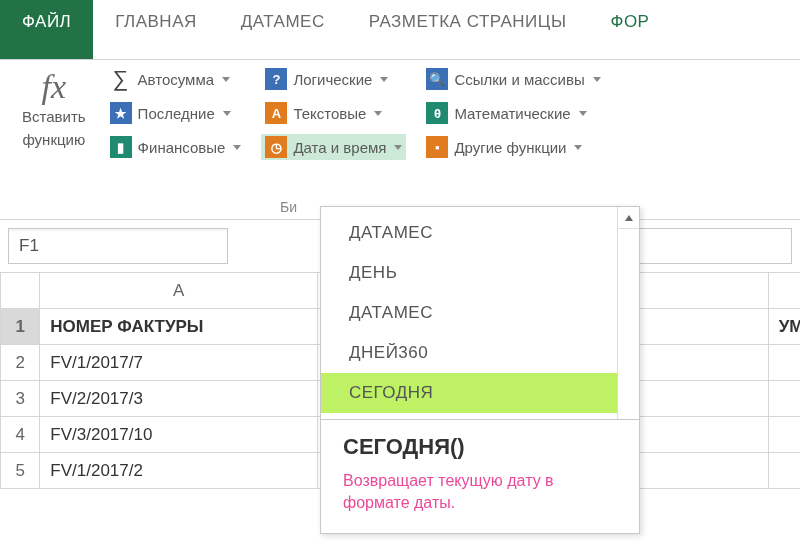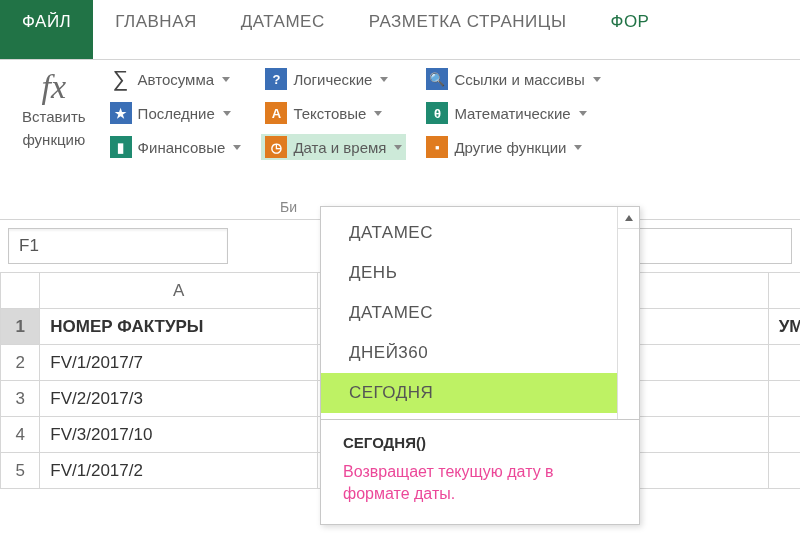--- a/index.html
+++ b/index.html
@@ -36,21 +36,21 @@
   .dd-scroll { display:flex; }
   .dd-list { flex:1; padding: 6px 0; }
   .dd-item { padding: 10px 28px; font-size:17px; color:#555; letter-spacing:0.5px; cursor:pointer; }
   .dd-item.hover { background:#bef264; }
   .dd-scrollbar { width:22px; border-left:1px solid #ddd; display:flex; flex-direction:column; align-items:center; }
   .dd-arrow { height:22px; width:100%; display:flex; align-items:center; justify-content:center; border-bottom:1px solid #ddd; cursor:pointer; }
   .dd-arrow svg { fill:#666; }
   .dd-track { flex:1; }
 
   .tooltip { border-top:1px solid #c8c8c8; padding:14px 22px 18px; }
-  .tooltip-title { font-weight:bold; font-size:15px; color:#333; margin-bottom:10px; }
+  .tooltip-title { font-weight:bold; font-size:22px; color:#333; margin-bottom:10px; }
   .tooltip-desc { color:#ec4899; font-size:16px; line-height:1.4; }
 
   
   .bar-row { display:flex; align-items:center; gap:10px; padding:8px 8px; }
   .namebox { width:220px; height:36px; border:1px solid #c8c8c8; display:flex; align-items:center; padding:0 10px; font-size:17px; color:#555; box-shadow: inset 0 2px 2px rgba(0,0,0,.05); }
   .fx-label { font-family:"Cambria Math", serif; font-style:italic; font-size:22px; color:#888; border:1px solid #c8c8c8; width:44px; height:36px; display:flex; align-items:center; justify-content:center; }
   .formula-input { height:36px; border:1px solid #c8c8c8; flex:1; padding:0 10px; font-size:17px; color:#333; display:flex; align-items:center; }
   .bar-row .spacer { flex:1; }
 
   

